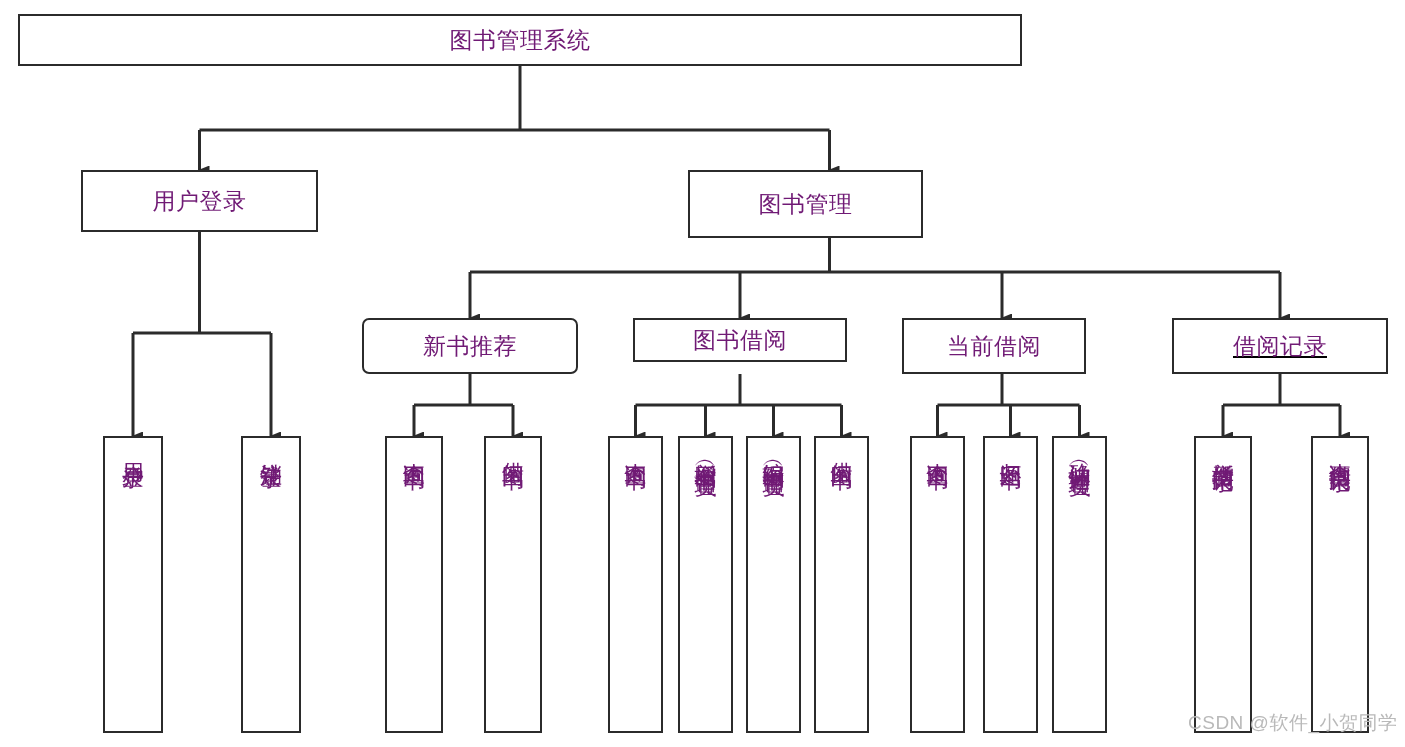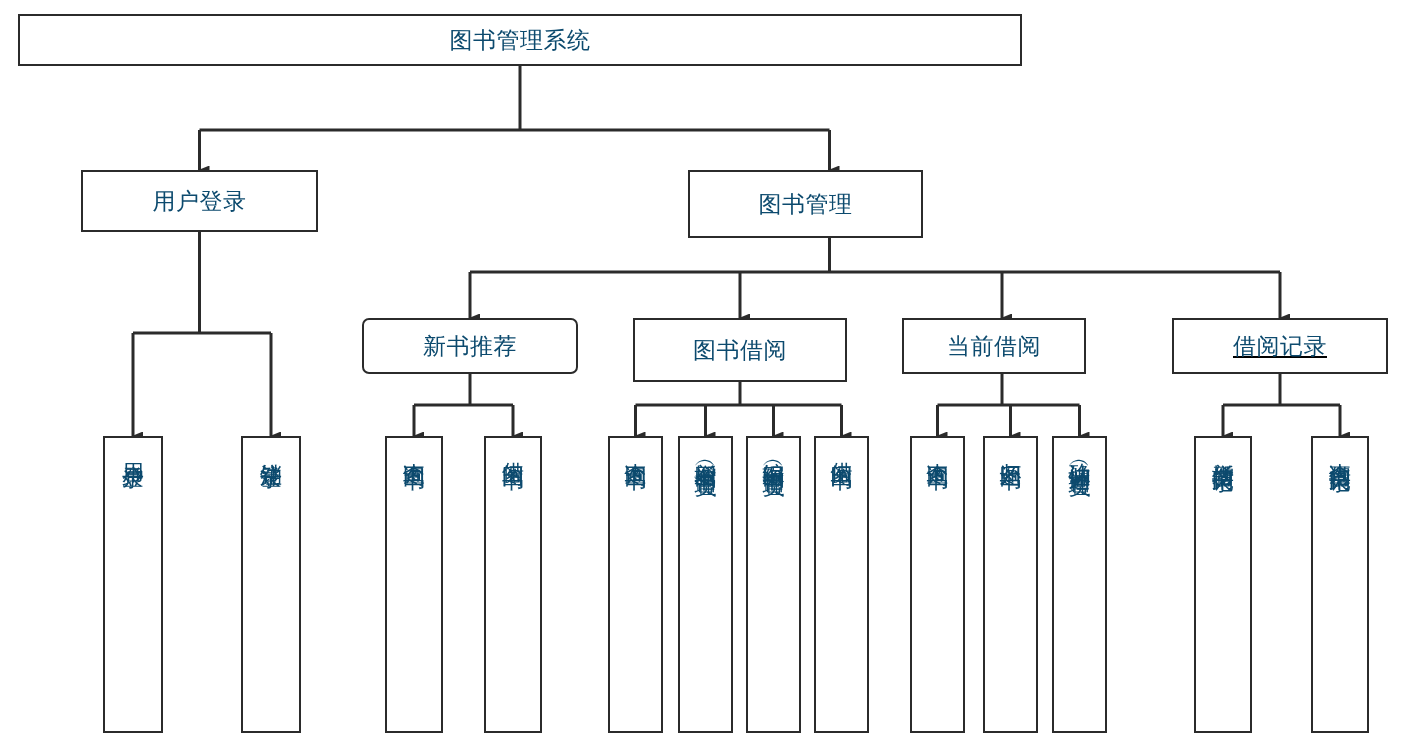--- a/index.html
+++ b/index.html
@@ -29,21 +29,21 @@
     position: absolute;
     box-sizing: border-box;
     background: #ffffff;
     border: 2px solid #2b2b2b;
     display: flex;
     align-items: center;
     justify-content: center;
     overflow: hidden;
   }
   .node-label {
-    color: #0c4a6e;
+    color: #701a75;
     text-align: left;
     white-space: nowrap;
     line-height: 1.05;
   }
   .node.horizontal .node-label {
     font-size: 23px;
     letter-spacing: 0.5px;
   }
   .node.root .node-label {
     font-size: 23px;
@@ -123,21 +123,21 @@
       </div>
       <div class="node horizontal" style="left: 81px; top: 170px; width: 237px; height: 62px;">
         <span class="node-label">用户登录</span>
       </div>
       <div class="node horizontal" style="left: 688px; top: 170px; width: 235px; height: 68px;">
         <span class="node-label">图书管理</span>
       </div>
       <div class="node horizontal" style="left: 362px; top: 318px; width: 216px; height: 56px; border-radius: 7px;">
         <span class="node-label">新书推荐</span>
       </div>
-      <div class="node horizontal" style="left: 633px; top: 318px; width: 214px; height: 64px;">
+      <div class="node horizontal" style="left: 633px; top: 318px; width: 214px; height: 44px;">
         <span class="node-label">图书借阅</span>
       </div>
       <div class="node horizontal" style="left: 902px; top: 318px; width: 184px; height: 56px;">
         <span class="node-label">当前借阅</span>
       </div>
       <div class="node horizontal" style="left: 1172px; top: 318px; width: 216px; height: 56px; text-decoration: underline;">
         <span class="node-label">借阅记录</span>
       </div>
       <div class="node vertical" style="left: 103px; top: 436px; width: 60px; height: 297px;">
         <span class="node-label">用户登录</span>
@@ -173,13 +173,14 @@
         <span class="node-label">确认归还（管理员）</span>
       </div>
       <div class="node vertical" style="left: 1194px; top: 436px; width: 58px; height: 297px;">
         <span class="node-label">新增借阅记录</span>
       </div>
       <div class="node vertical" style="left: 1311px; top: 436px; width: 58px; height: 297px;">
         <span class="node-label">查询借阅记录</span>
       </div>
     </div>
 
+  <div class="watermark">CSDN @软件_小贺同学</div>
 </div>
 
 </body></html>

